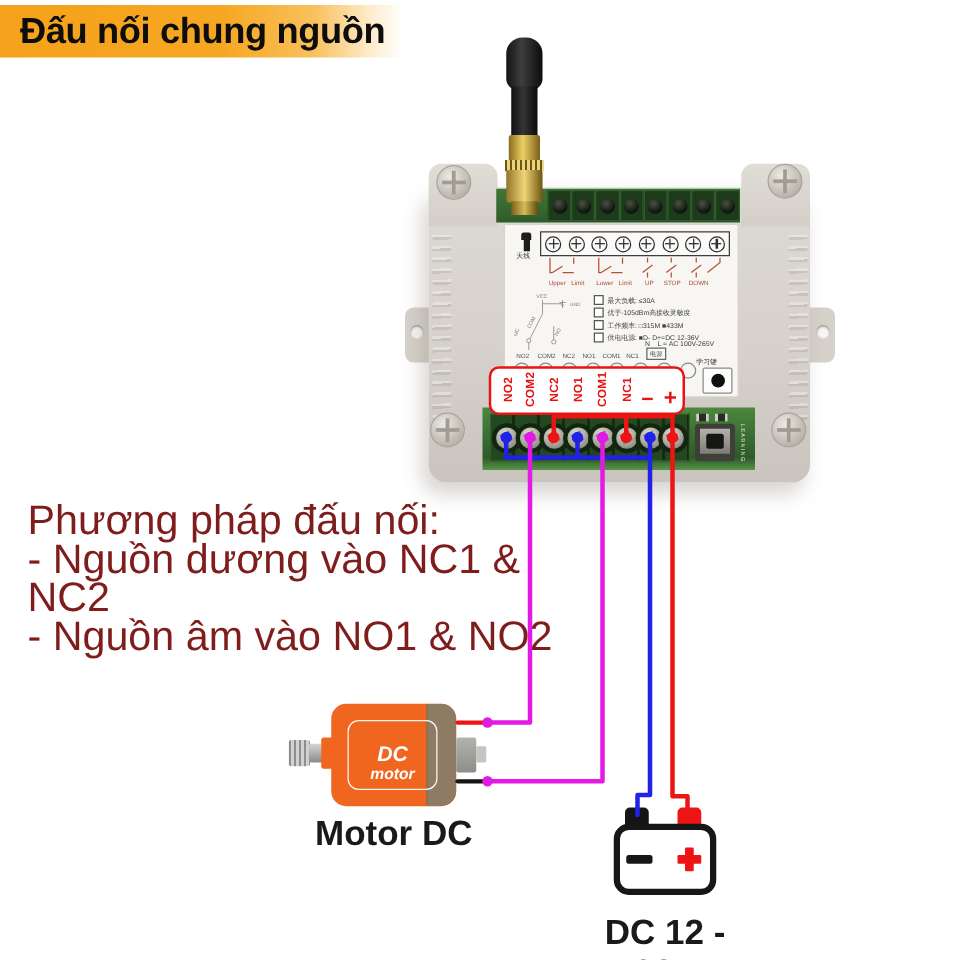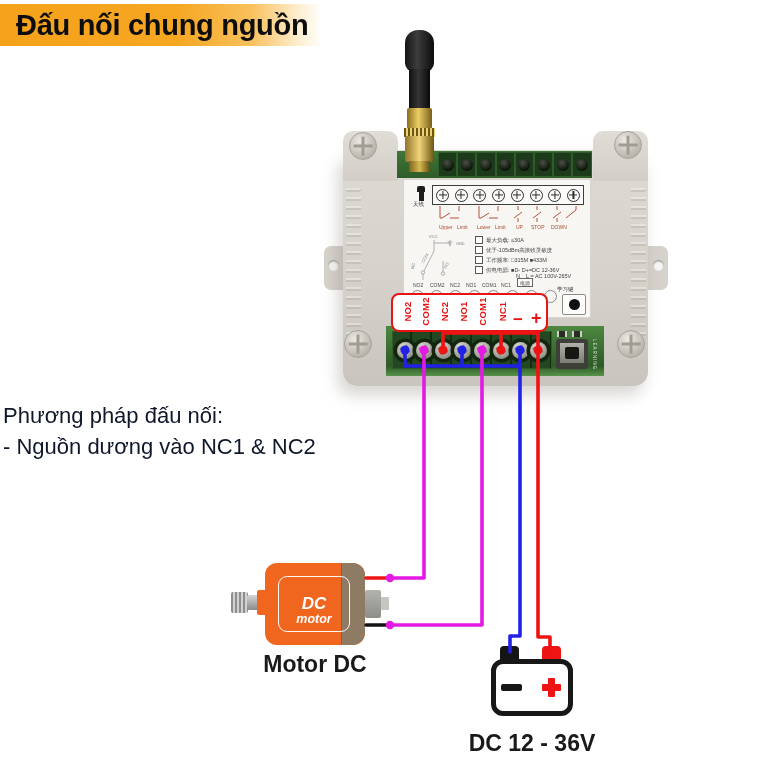--- a/index.html
+++ b/index.html
@@ -7,21 +7,21 @@
     font-family:"Liberation Sans","DejaVu Sans",sans-serif;}
   .abs{position:absolute;}
 
   
   .banner{left:0;top:4px;width:322px;height:42px;
     background:linear-gradient(90deg,#f5a11b 0%,#f6a722 55%,#f9c05c 78%,#fdeccb 92%,#ffffff 100%);
     display:flex;align-items:center;}
   .banner-title{padding-left:16px;font-size:29px;font-weight:bold;color:#0d0d0d;letter-spacing:-.3px;}
 
   
-  .instr{left:3px;top:400px;width:420px;font-size:22px;color:#0f172a;line-height:31px;}
+  .instr{left:22px;top:400px;width:420px;font-size:33px;color:#7f1d1d;line-height:31px;}
 
   
   .case-body{left:343px;top:150px;width:305px;height:236px;border-radius:14px;
     background:linear-gradient(180deg,#ddd9d3 0%,#d6d2cb 55%,#c9c5be 100%);
     box-shadow:-5px 9px 16px rgba(110,104,92,.28);}
   .tower{top:131px;width:55px;height:50px;background:linear-gradient(180deg,#e0dcd6,#d3cfc8);
     border-radius:10px 10px 0 0;}
   .ridges{top:188px;width:15px;height:148px;opacity:.6;
     background:repeating-linear-gradient(178deg,rgba(255,255,255,.55) 0 2px,rgba(120,116,108,.30) 2px 4px,rgba(0,0,0,0) 4px 9px);}
   .ear{top:246px;width:22px;height:44px;background:#d6d2cb;}
@@ -116,21 +116,21 @@
   .m-body{left:265px;top:563px;width:100px;height:82px;border-radius:12px;background:#f1661f;overflow:hidden;}
   .m-cap{position:absolute;right:0;top:0;width:23px;height:100%;background:#8e7b64;
     border-left:1px solid #77664f;border-radius:0 12px 12px 0;}
   .m-outline{position:absolute;left:13px;top:13px;width:70px;height:54px;border:1.5px solid rgba(255,255,255,.95);
     border-radius:9px;display:flex;flex-direction:column;align-items:center;justify-content:center;gap:1px;}
   .m-t1{font-size:17px;font-weight:bold;font-style:italic;color:#fff;line-height:17px;margin-top:12px;}
   .m-t2{font-size:12.5px;font-weight:bold;font-style:italic;color:#fff;line-height:13px;}
   .m-tab{left:365px;top:590px;width:16px;height:28px;border-radius:2px;
     background:linear-gradient(180deg,#b3b3ad,#8e8e88);}
   .m-tab2{left:381px;top:597px;width:8px;height:13px;background:#c6c6c0;border-radius:1px;}
-  .caption{font-weight:bold;color:#1a1a1a;font-size:23px;text-align:center;}
+  .caption{font-weight:bold;color:#1a1a1a;font-size:28px;text-align:center;}
 
   
   .bat-term{top:646px;width:19px;height:16px;border-radius:4px 4px 0 0;}
   .bat-body{left:491px;top:659px;width:82px;height:57px;background:#fff;border:5px solid #171717;
     border-radius:12px;box-sizing:border-box;z-index:30;}
   .bat-minus{left:501px;top:684px;width:21px;height:6.5px;background:#171717;border-radius:2px;z-index:31;}
   .bat-plush{left:542px;top:684px;width:19px;height:6.5px;background:#ee1414;border-radius:1px;z-index:31;}
   .bat-plusv{left:548px;top:677.5px;width:6.5px;height:19px;background:#ee1414;border-radius:1px;z-index:31;}
 </style>
 </head>
@@ -138,20 +138,21 @@
 
 <div id="canvas">
 
   <div class="abs banner">
     <span class="banner-title">Đấu nối chung nguồn</span>
   </div>
 
   <div class="abs instr">
     <div>Phương pháp đấu nối:</div>
     <div>- Nguồn dương vào NC1 &amp; NC2</div>
+    <div>- Nguồn âm vào NO1 &amp; NO2</div>
   </div>
 
   <div class="abs ear" style="left:324px;border-radius:7px 0 0 7px;">
     <div class="abs ear-hole" style="left:4px;top:14px;"></div>
   </div>
   <div class="abs ear" style="left:646px;border-radius:0 7px 7px 0;">
     <div class="abs ear-hole" style="left:7px;top:14px;"></div>
   </div>
 
   <div class="abs case-body"></div>

